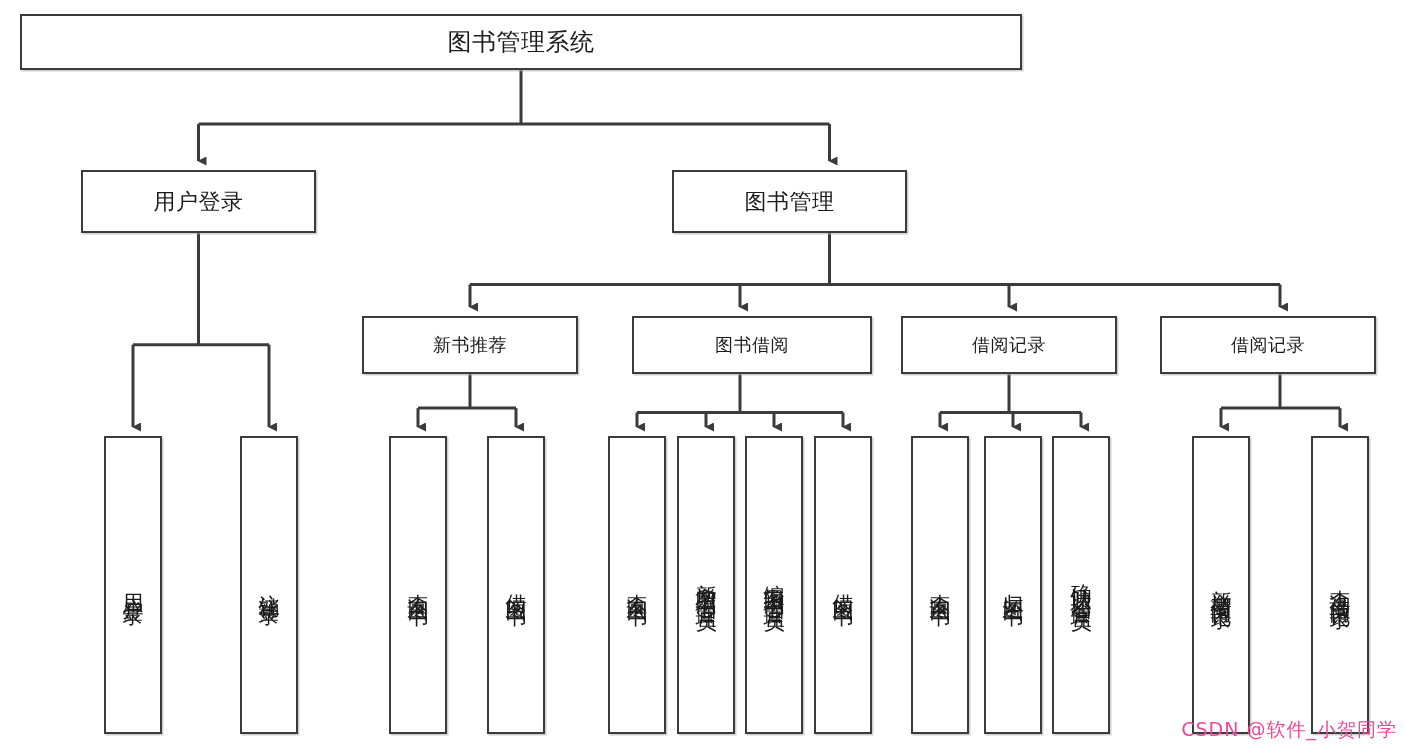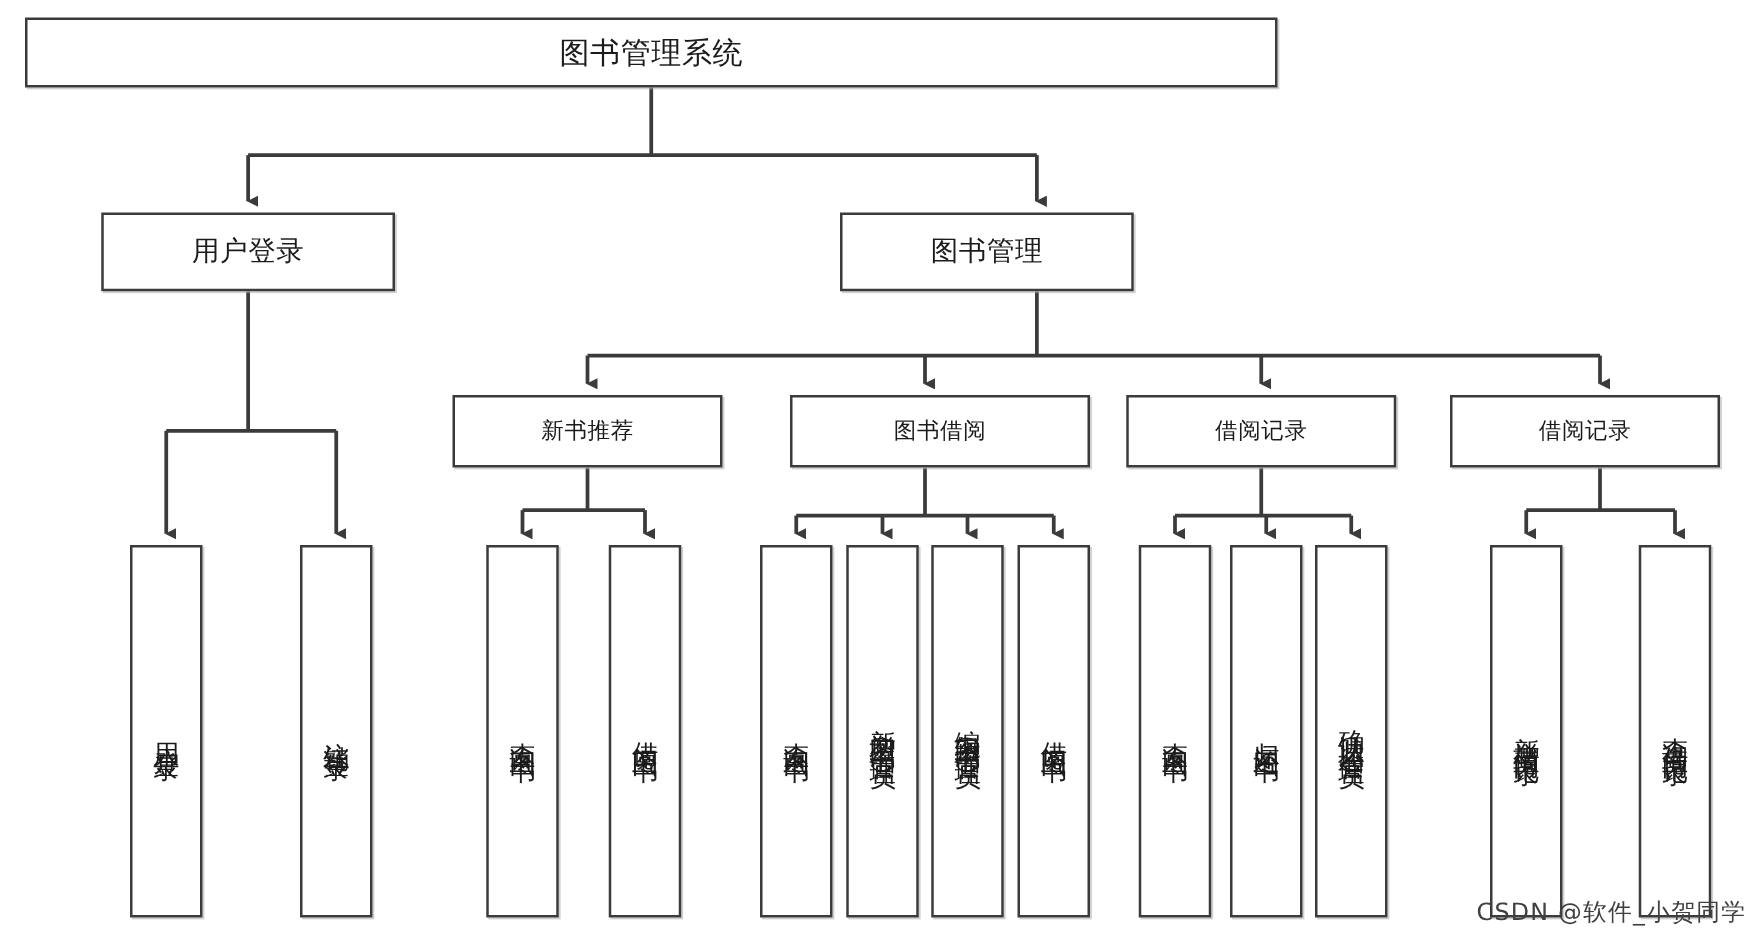--- a/index.html
+++ b/index.html
@@ -56,21 +56,21 @@
     left: 0; top: 0;
     width: 1405px;
     height: 747px;
     pointer-events: none;
   }
   #watermark {
     position: absolute;
     right: 8px;
     bottom: 4px;
     font-size: 19px;
-    color: #404040;
+    color: #ec4899;
     letter-spacing: 1px;
     white-space: nowrap;
   }
 </style>
 </head>
 <body>
 
 <div id="diagram-root">
 
   <svg id="connector-layer" viewBox="0 0 1405 747" width="1405" height="747" xmlns="http://www.w3.org/2000/svg">

